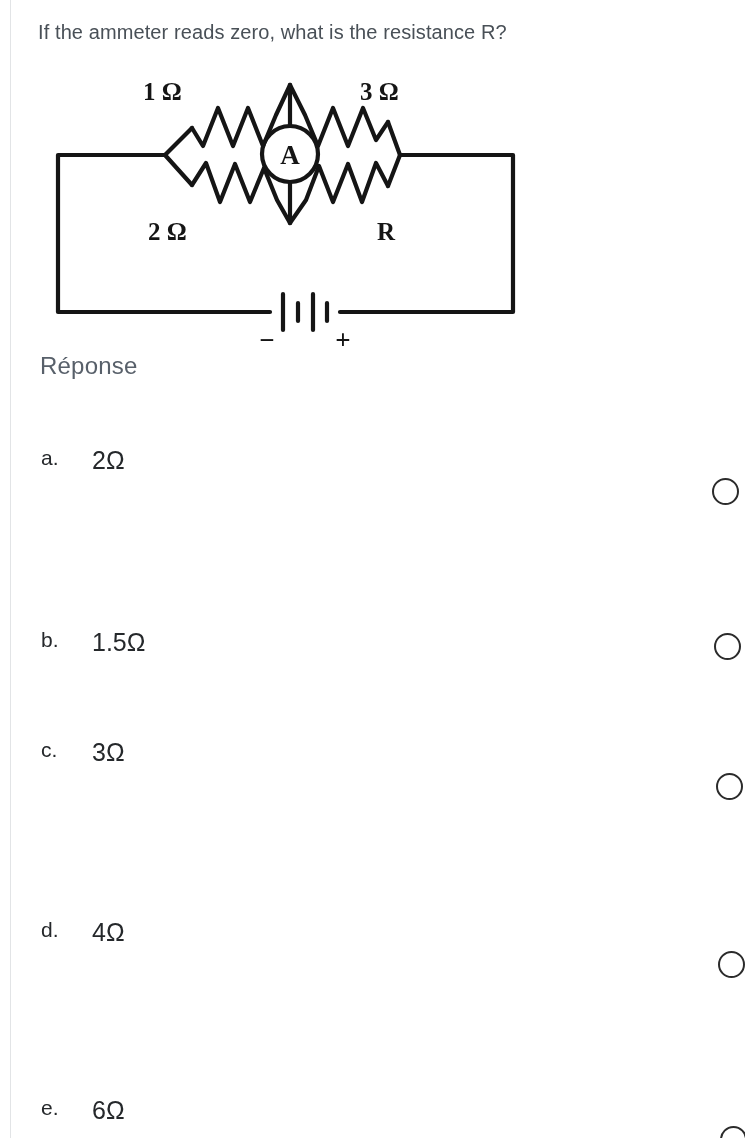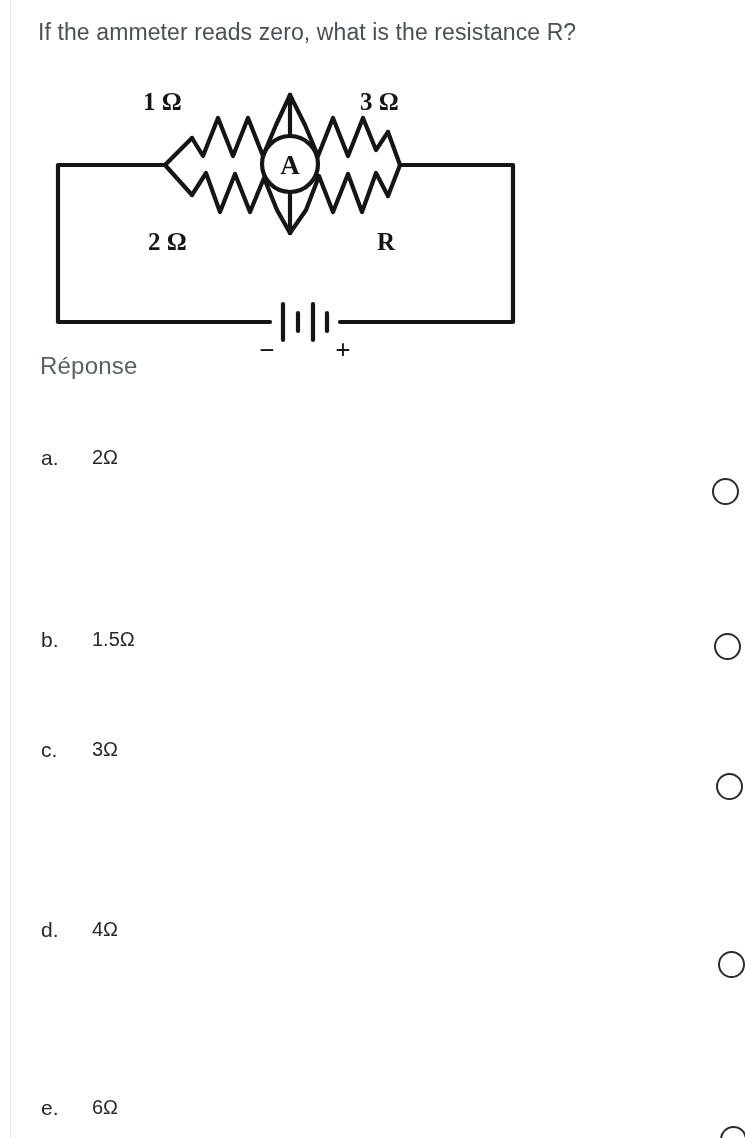--- a/index.html
+++ b/index.html
@@ -24,31 +24,31 @@
     width: 1px;
     height: 1138px;
     background: #e2e4e6;
   }
 
   .question-text {
     position: absolute;
     left: 38px;
     top: 17px;
     width: 690px;
-    font-size: 23px;
+    font-size: 20px;
     line-height: 30px;
     color: #495057;
     letter-spacing: 0.1px;
   }
 
   
   .figure {
     position: absolute;
     left: 40px;
-    top: 70px;
+    top: 60px;
     width: 500px;
     height: 290px;
   }
   .figure svg { display: block; }
 
   .ohm-label {
     font-family: "Liberation Serif", serif;
     font-weight: 700;
     font-size: 25px;
     fill: #151515;
@@ -86,21 +86,21 @@
     position: absolute;
     left: 41px;
     top: 0;
     font-size: 21px;
     color: #25282b;
   }
   .option-value {
     position: absolute;
     left: 92px;
     top: 0;
-    font-size: 20px;
+    font-size: 25px;
     color: #25282b;
   }
   .option-radio {
     position: absolute;
     width: 27px;
     height: 27px;
     border: 2.5px solid #2b2b2b;
     border-radius: 50%;
     background: #ffffff;
     box-sizing: border-box;

